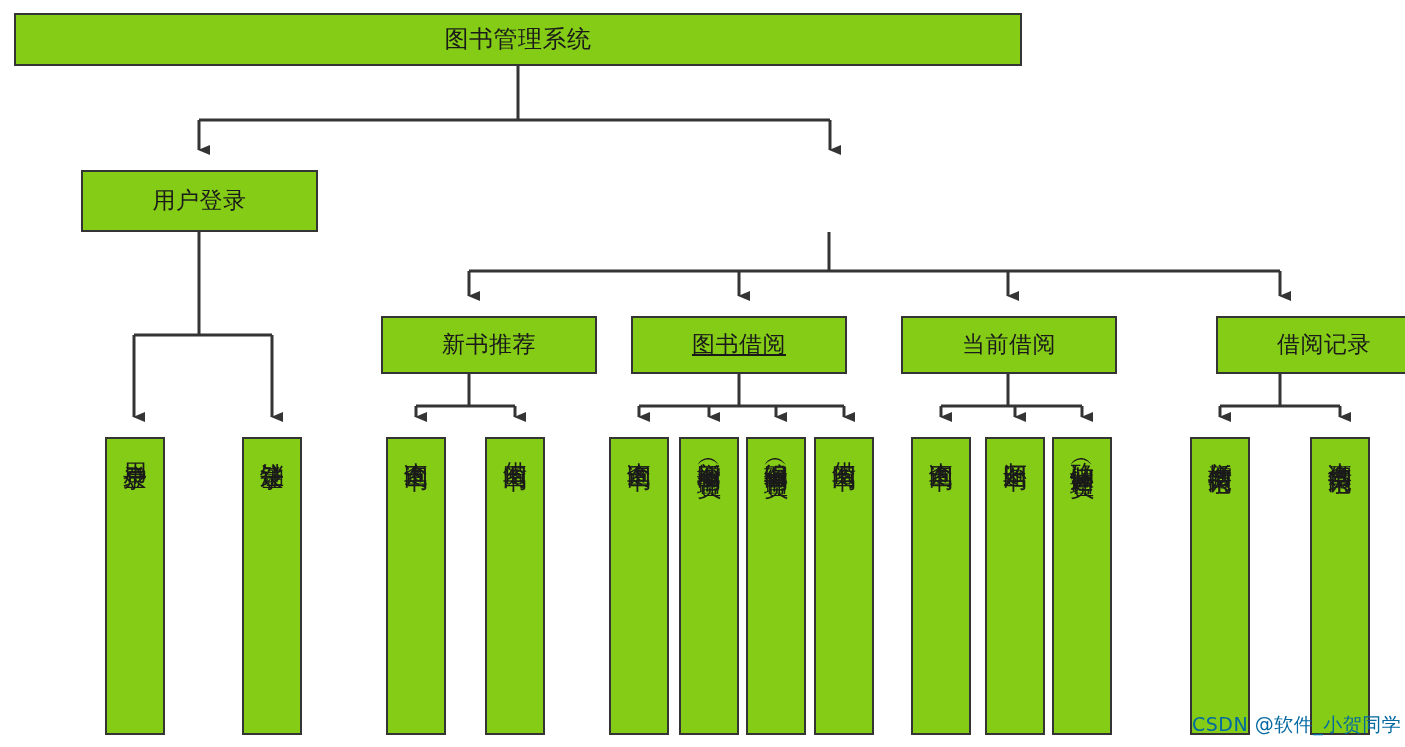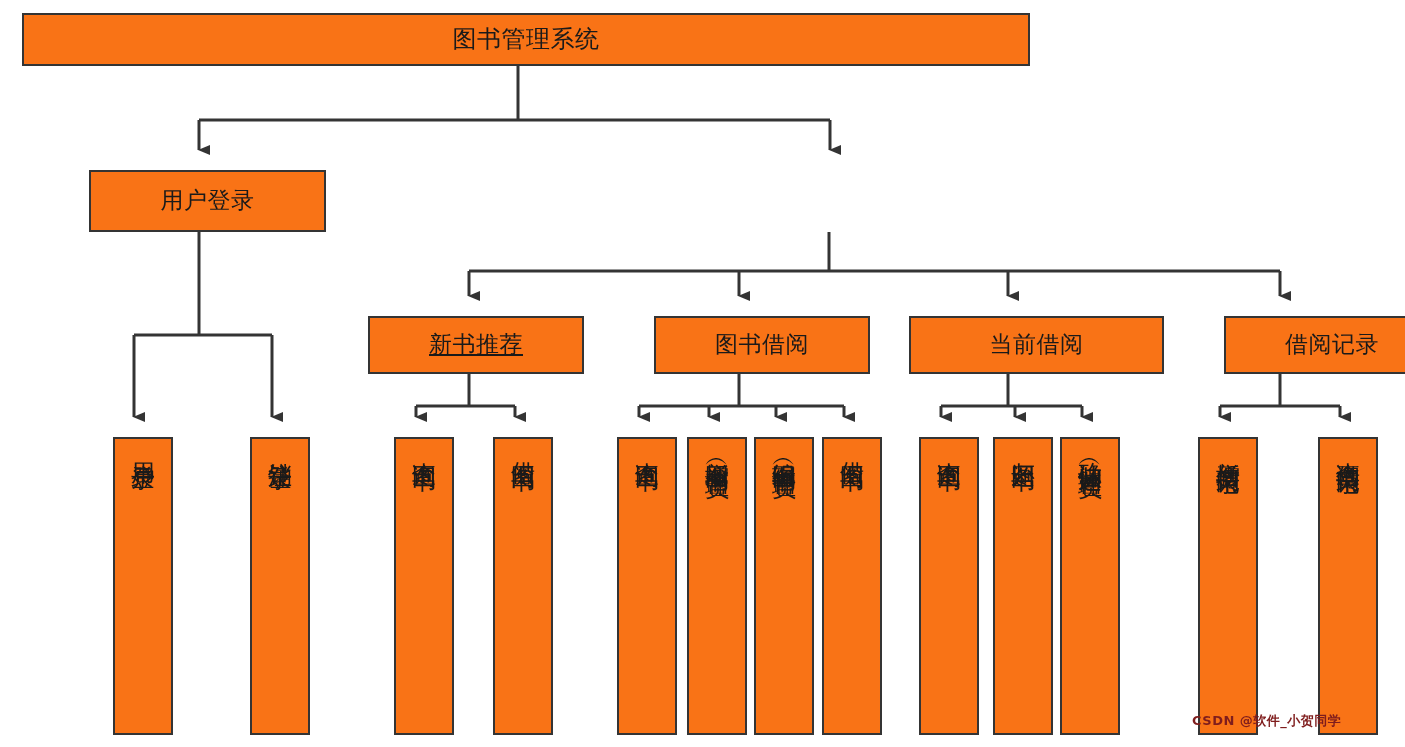--- a/index.html
+++ b/index.html
@@ -22,28 +22,27 @@
     position: absolute;
     left: 0;
     top: 0;
     width: 1405px;
     height: 747px;
     pointer-events: none;
   }
   .node {
     position: absolute;
     box-sizing: border-box;
-    background: #f97316;
+    background: #84cc16;
     border: 2px solid #343434;
     display: flex;
     align-items: center;
     justify-content: center;
     color: #1a1a1a;
     z-index: 2;
-    margin-left: 8px;
   }
   .node-label {
     display: block;
     text-align: center;
     line-height: 1.12;
     letter-spacing: 0.5px;
     color: #1a1a1a;
     white-space: nowrap;
   }
   .node.horizontal .node-label {
@@ -60,26 +59,25 @@
   .node.vertical .node-label {
     writing-mode: vertical-rl;
     text-orientation: upright;
     font-size: 24px;
     line-height: 1.0;
     letter-spacing: 2px;
     white-space: nowrap;
   }
   .watermark {
     position: absolute;
-    font-size: 13px;
-    color: #7f1d1d;
+    font-size: 19px;
+    color: #0369a1;
     white-space: nowrap;
     z-index: 5;
     letter-spacing: 0.5px;
-    font-weight: bold;
   }
 </style>
 </head>
 <body>
 
 <div id="diagram-root">
 
   <svg id="edge-layer" width="1405" height="747" viewBox="0 0 1405 747" xmlns="http://www.w3.org/2000/svg">
     <defs>
       <marker id="arrow" viewBox="0 0 10 12" refX="5" refY="11" markerWidth="10" markerHeight="12" orient="auto-start-reverse" markerUnits="userSpaceOnUse">
@@ -132,27 +130,27 @@
   </svg>
 
   <div class="node root horizontal" style="left:14px; top:13px; width:1008px; height:53px;">
     <span class="node-label">图书管理系统</span>
   </div>
 
   <div class="node horizontal" style="left:81px; top:170px; width:237px; height:62px;">
     <span class="node-label">用户登录</span>
   </div>
 
-  <div class="node horizontal" style="left:360px; top:316px; width:216px; height:58px;text-decoration:underline;">
+  <div class="node horizontal" style="left:381px; top:316px; width:216px; height:58px;">
     <span class="node-label">新书推荐</span>
   </div>
-  <div class="node horizontal" style="left:646px; top:316px; width:216px; height:58px;">
+  <div class="node horizontal" style="left:631px; top:316px; width:216px; height:58px;text-decoration:underline;">
     <span class="node-label">图书借阅</span>
   </div>
-  <div class="node horizontal" style="left:901px; top:316px; width:255px; height:58px;">
+  <div class="node horizontal" style="left:901px; top:316px; width:216px; height:58px;">
     <span class="node-label">当前借阅</span>
   </div>
   <div class="node horizontal" style="left:1216px; top:316px; width:216px; height:58px;">
     <span class="node-label">借阅记录</span>
   </div>
 
   <div class="node vertical" style="left:105px; top:437px; width:60px; height:298px;">
     <span class="node-label">用户登录</span>
   </div>
   <div class="node vertical" style="left:242px; top:437px; width:60px; height:298px;">

